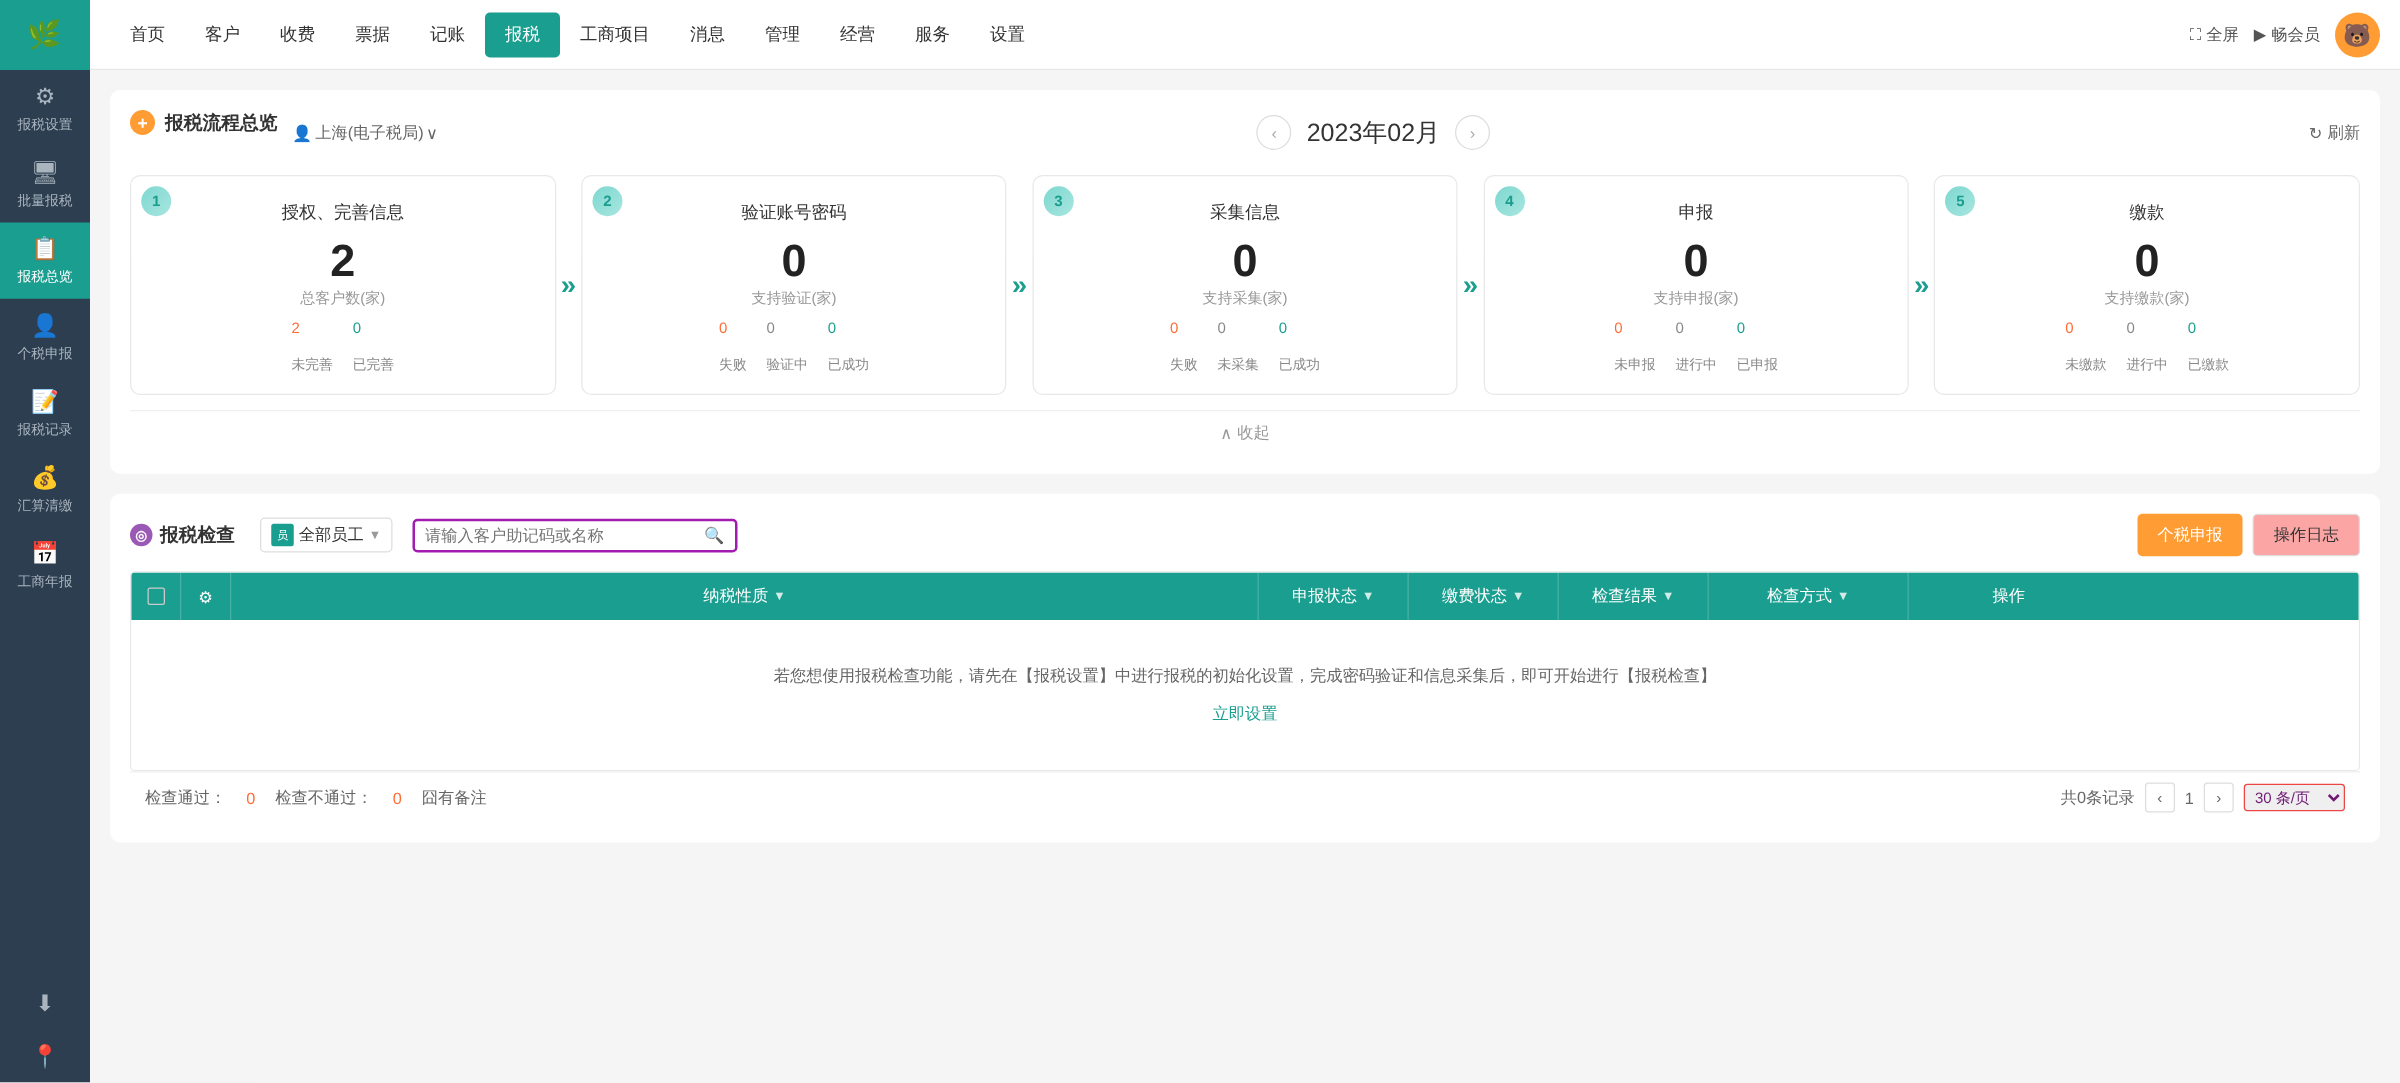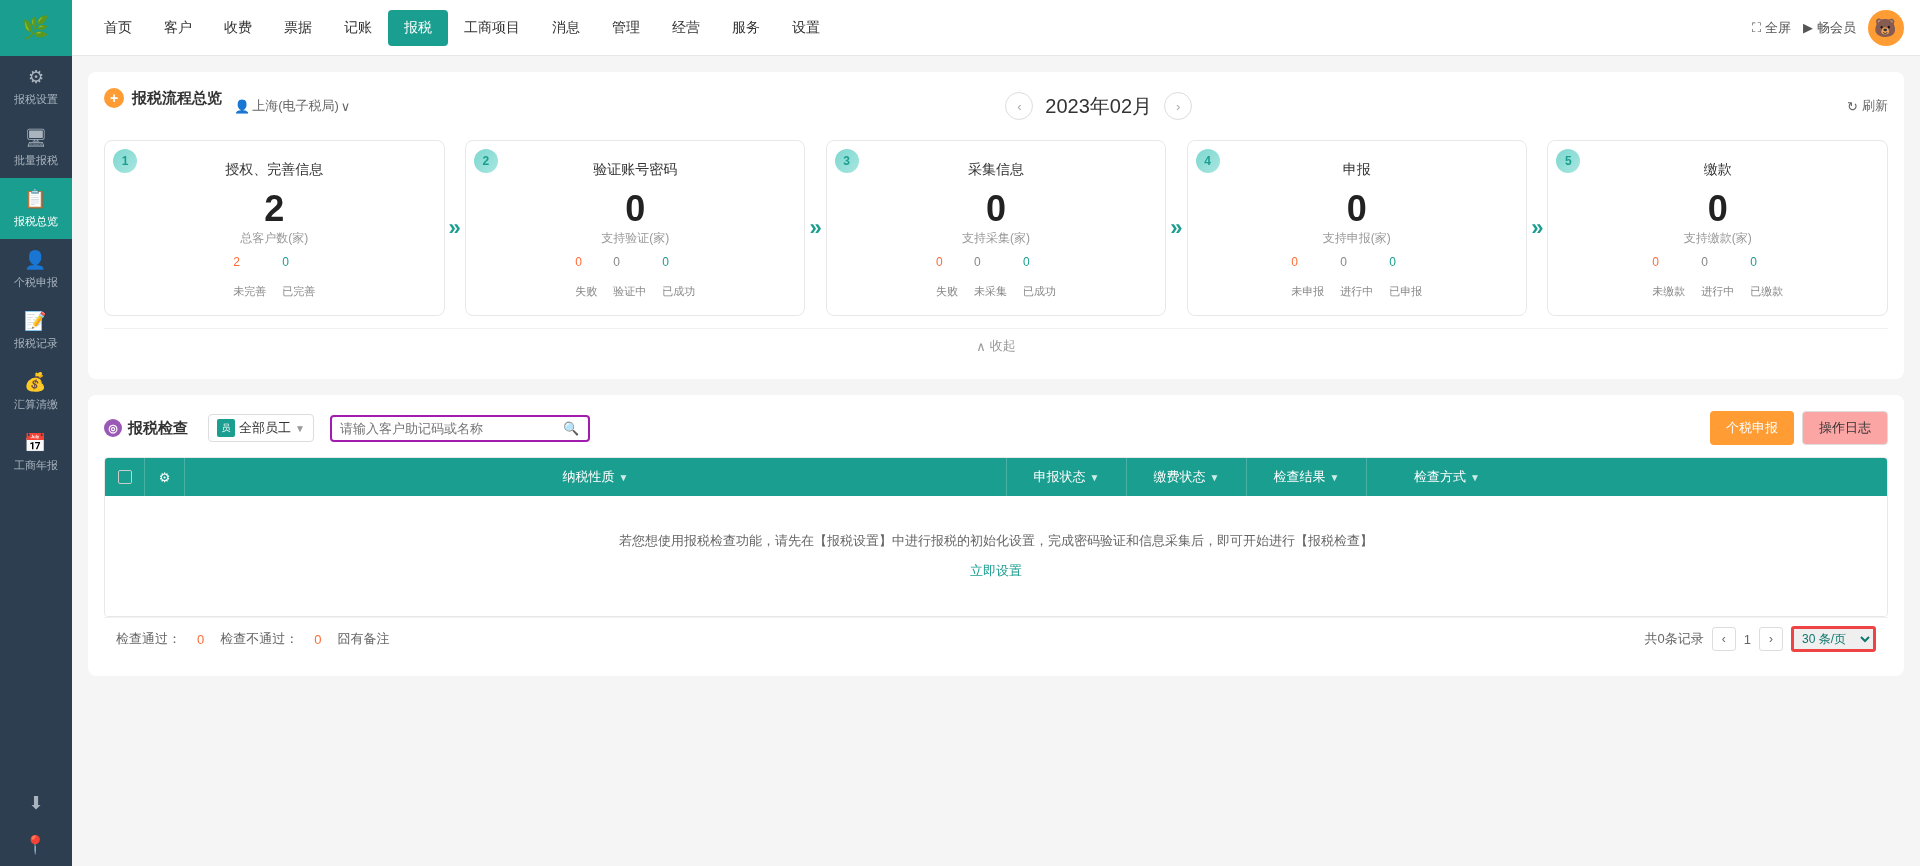--- a/index.html
+++ b/index.html
@@ -356,25 +356,25 @@
       width: 24px; height: 24px;
       border: 1px solid #ddd;
       border-radius: 3px;
       display: flex; align-items: center; justify-content: center;
       cursor: pointer;
       font-size: 12px;
       color: #666;
       background: white;
     }
     .page-select {
-      border: 3px solid #ef4444;
+      border: 1px solid #ef4444;
       border-radius: 3px;
       padding: 2px 4px;
       font-size: 12px;
-      color: #0f766e;
+      color: #701a75;
     }
 
     
     ::-webkit-scrollbar { width: 6px; }
     ::-webkit-scrollbar-track { background: #f5f5f5; }
     ::-webkit-scrollbar-thumb { background: #ccc; border-radius: 3px; }
     .checkbox { width: 14px; height: 14px; border: 1px solid #ccc; border-radius: 2px; cursor: pointer; }
 
     .employee-icon {
       width: 18px; height: 18px;
@@ -654,20 +654,23 @@
             <span class="filter-icon">▼</span>
           </div>
           <div class="th">
             <span>检查结果</span>
             <span class="filter-icon">▼</span>
           </div>
           <div class="th">
             <span>检查方式</span>
             <span class="filter-icon">▼</span>
           </div>
+          <div class="th">
+            <span>操作</span>
+          </div>
         </div>
 
         <div class="table-body">
           <div>若您想使用报税检查功能，请先在【报税设置】中进行报税的初始化设置，完成密码验证和信息采集后，即可开始进行【报税检查】</div>
           <a class="instant-link">立即设置</a>
         </div>
       </div>
 
       <div class="table-footer">
         <span>检查通过：</span>

